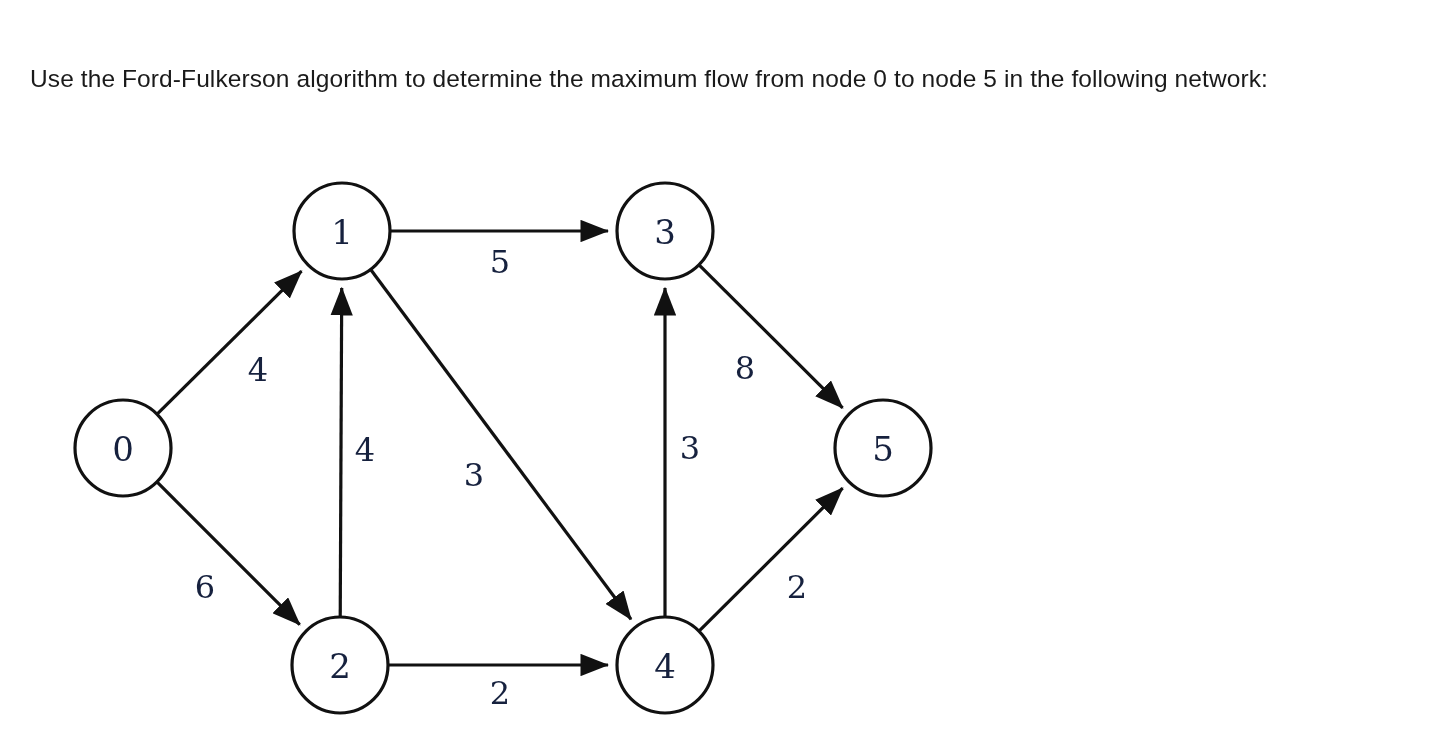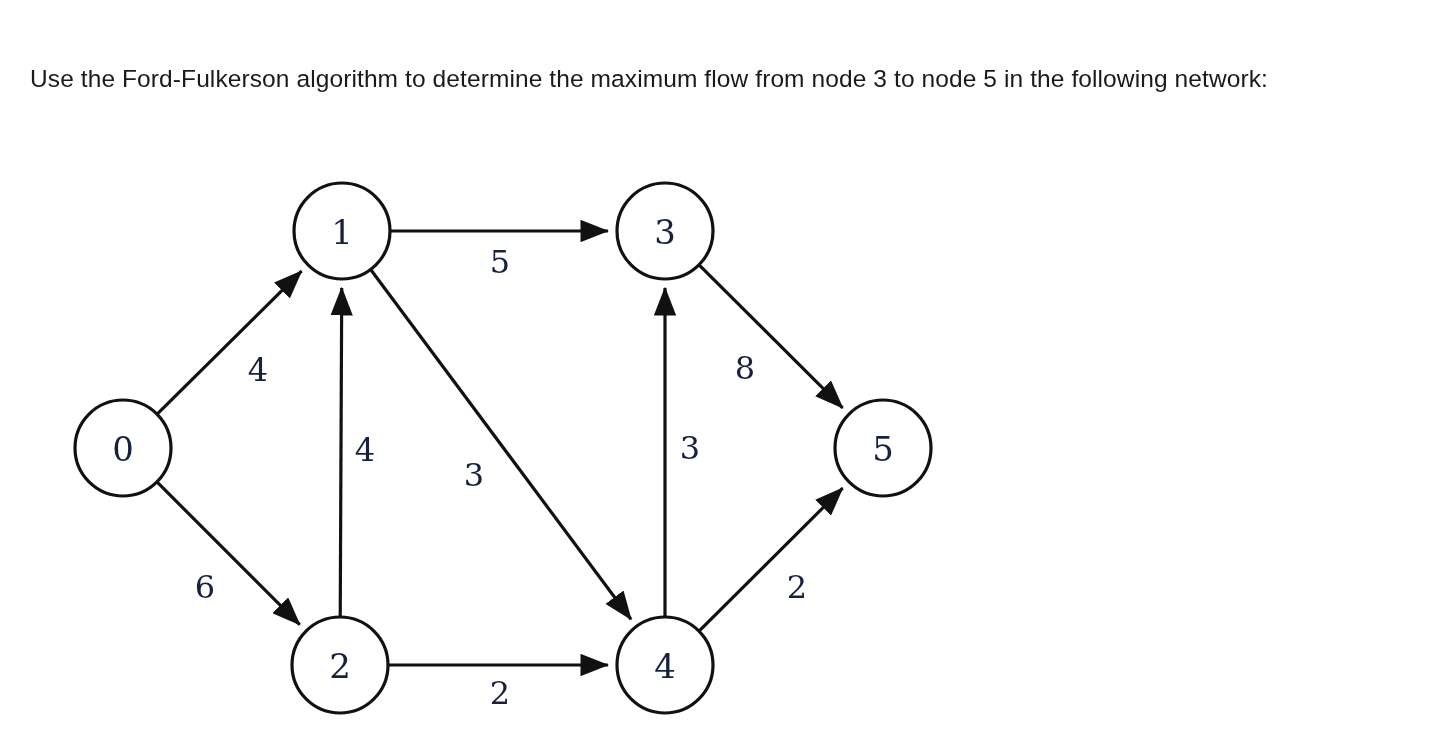--- a/index.html
+++ b/index.html
@@ -58,21 +58,21 @@
     font-family: "DejaVu Serif", "Liberation Serif", serif;
     font-size: 32px;
     fill: #16213e;
     text-anchor: middle;
     dominant-baseline: central;
   }
 </style>
 </head>
 <body>
 
-<div id="question-text">Use the Ford-Fulkerson algorithm to determine the maximum flow from node 3 to node 5 in the following network:</div>
+<div id="question-text">Use the Ford-Fulkerson algorithm to determine the maximum flow from node 0 to node 5 in the following network:</div>
 
 <div id="graph-figure">
   <svg id="network-svg" viewBox="0 0 1436 597" xmlns="http://www.w3.org/2000/svg">
     <defs>
       <marker id="arrowhead" markerWidth="9" markerHeight="7" refX="8.6" refY="3.5" orient="auto" markerUnits="strokeWidth">
         <polygon points="0 0, 9 3.5, 0 7" fill="#111111"></polygon>
       </marker>
     </defs>
     <g id="edges-layer">
         <line x1="157.09646000621308" y1="259.2149231901907" x2="301.51045374262196" y2="116.11977871164854" class="edge-line" marker-end="url(#arrowhead)"></line>

